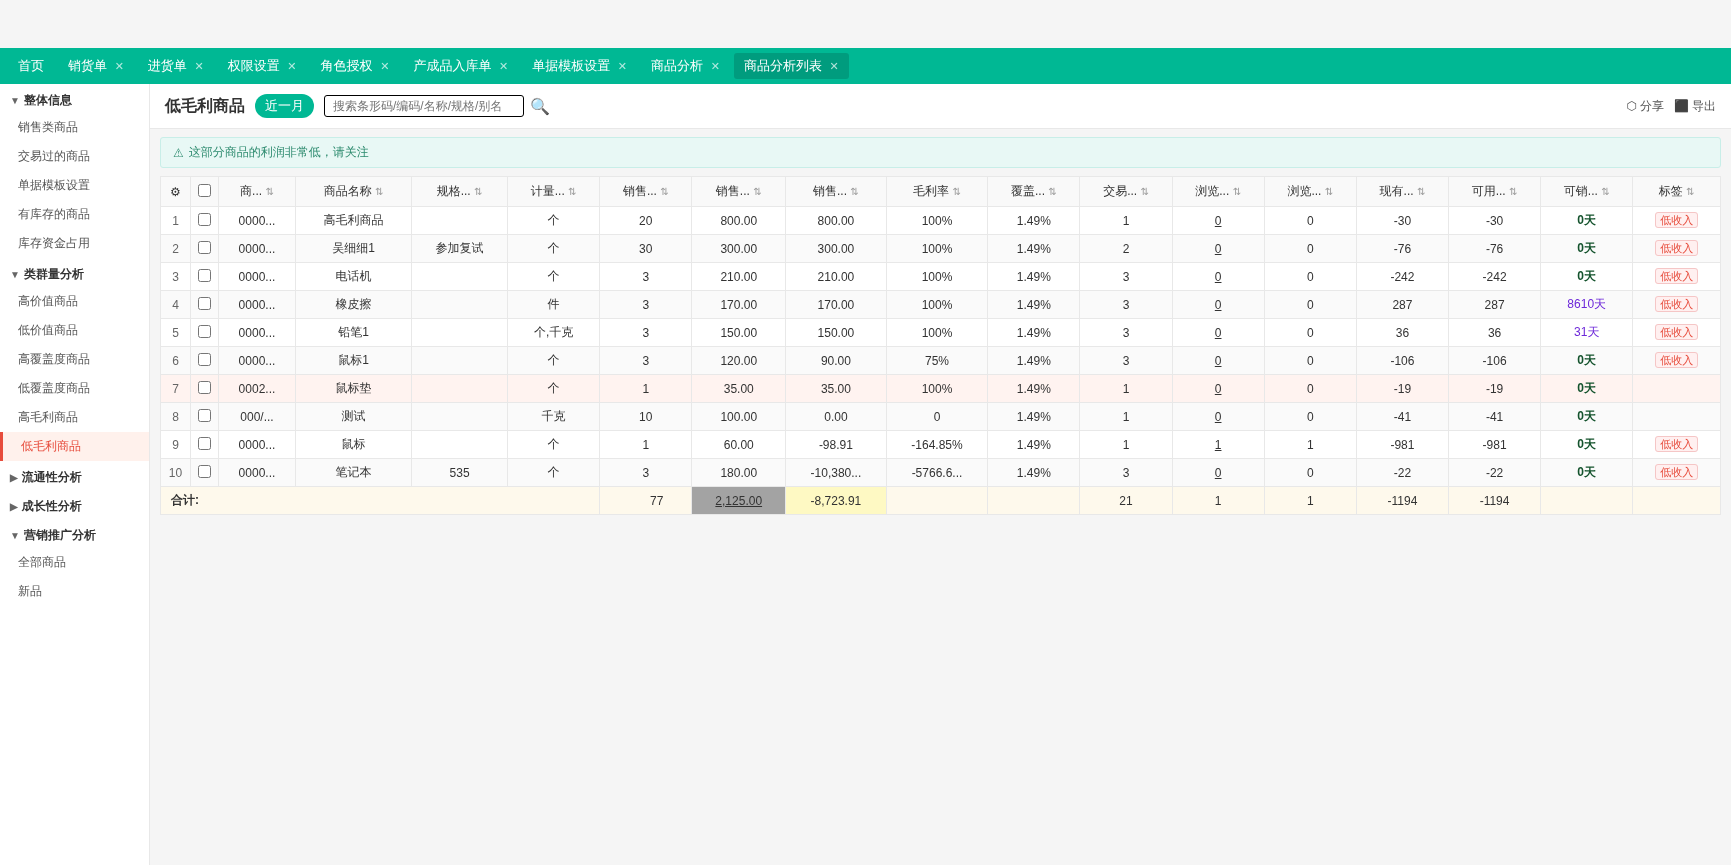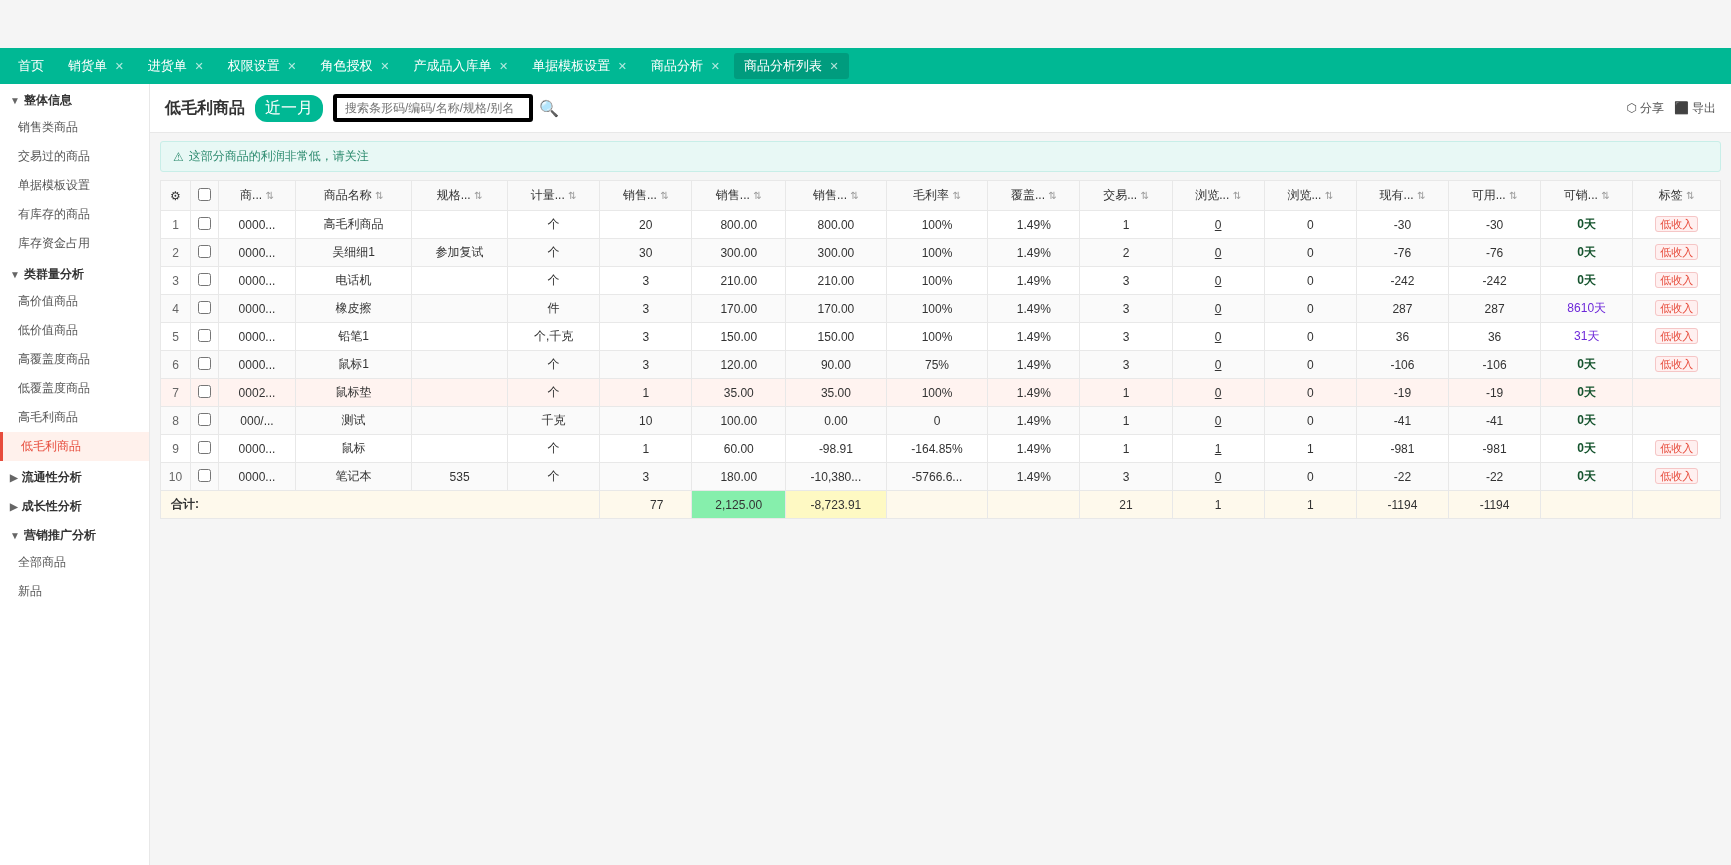--- a/index.html
+++ b/index.html
@@ -80,25 +80,25 @@
       font-weight: bold;
       color: #333;
     }
     .date-filter-btn {
       background: #00b894;
       color: #fff;
       border: none;
       padding: 3px 10px;
       border-radius: 12px;
       cursor: pointer;
-      font-size: 16px;
+      font-size: 13px;
       text-align: right;
     }
     .search-box {
-      border: 4px solid #000000;
+      border: 1px solid #000000;
       border-radius: 3px;
       padding: 3px 8px;
       font-size: 12px;
       width: 200px;
       color: #8b5cf6;
     }
     .search-icon-btn {
       color: #00b894;
       cursor: pointer;
       font-size: 16px;
@@ -538,21 +538,21 @@
       <td>-22</td>
       <td>-22</td>
       <td><span class="tag-days-orange">0天</span></td>
       <td><span class="tag-low-income">低收入</span></td>
     </tr>
           </tbody>
         <tfoot>
           <tr>
             <td colspan="6" style="background:#fef9ec; text-align:left; padding-left:10px; font-weight:bold;">合计:</td>
             <td style="background:#fef9ec;padding-left:26px;">77</td>
-            <td style="background:#86efac;">2,125.00</td>
+            <td style="background:#a3a3a3;text-decoration:underline;">2,125.00</td>
             <td style="background:#fef9c3;">-8,723.91</td>
             <td style="background:#fef9ec;"></td>
             <td style="background:#fef9ec;"></td>
             <td style="background:#fef9ec;">21</td>
             <td style="background:#fef9ec;">1</td>
             <td style="background:#fef9ec;">1</td>
             <td style="background:#fef9ec;">-1194</td>
             <td style="background:#fef9ec;">-1194</td>
             <td style="background:#fef9ec;"></td>
             <td style="background:#fef9ec;"></td>

